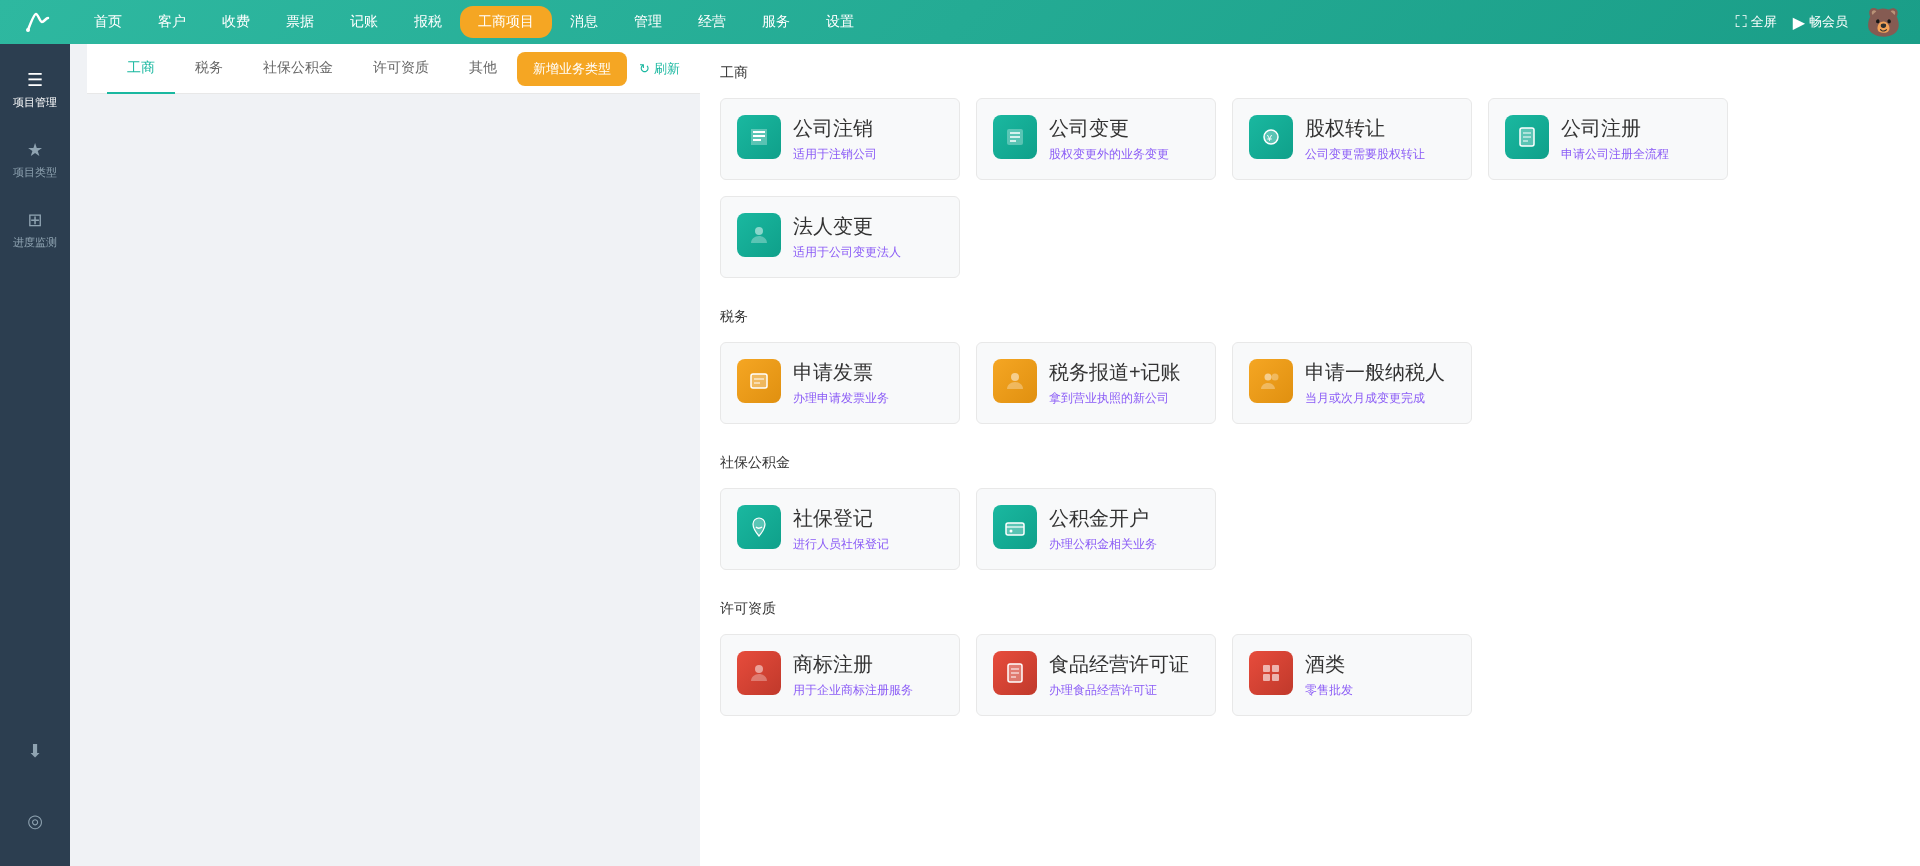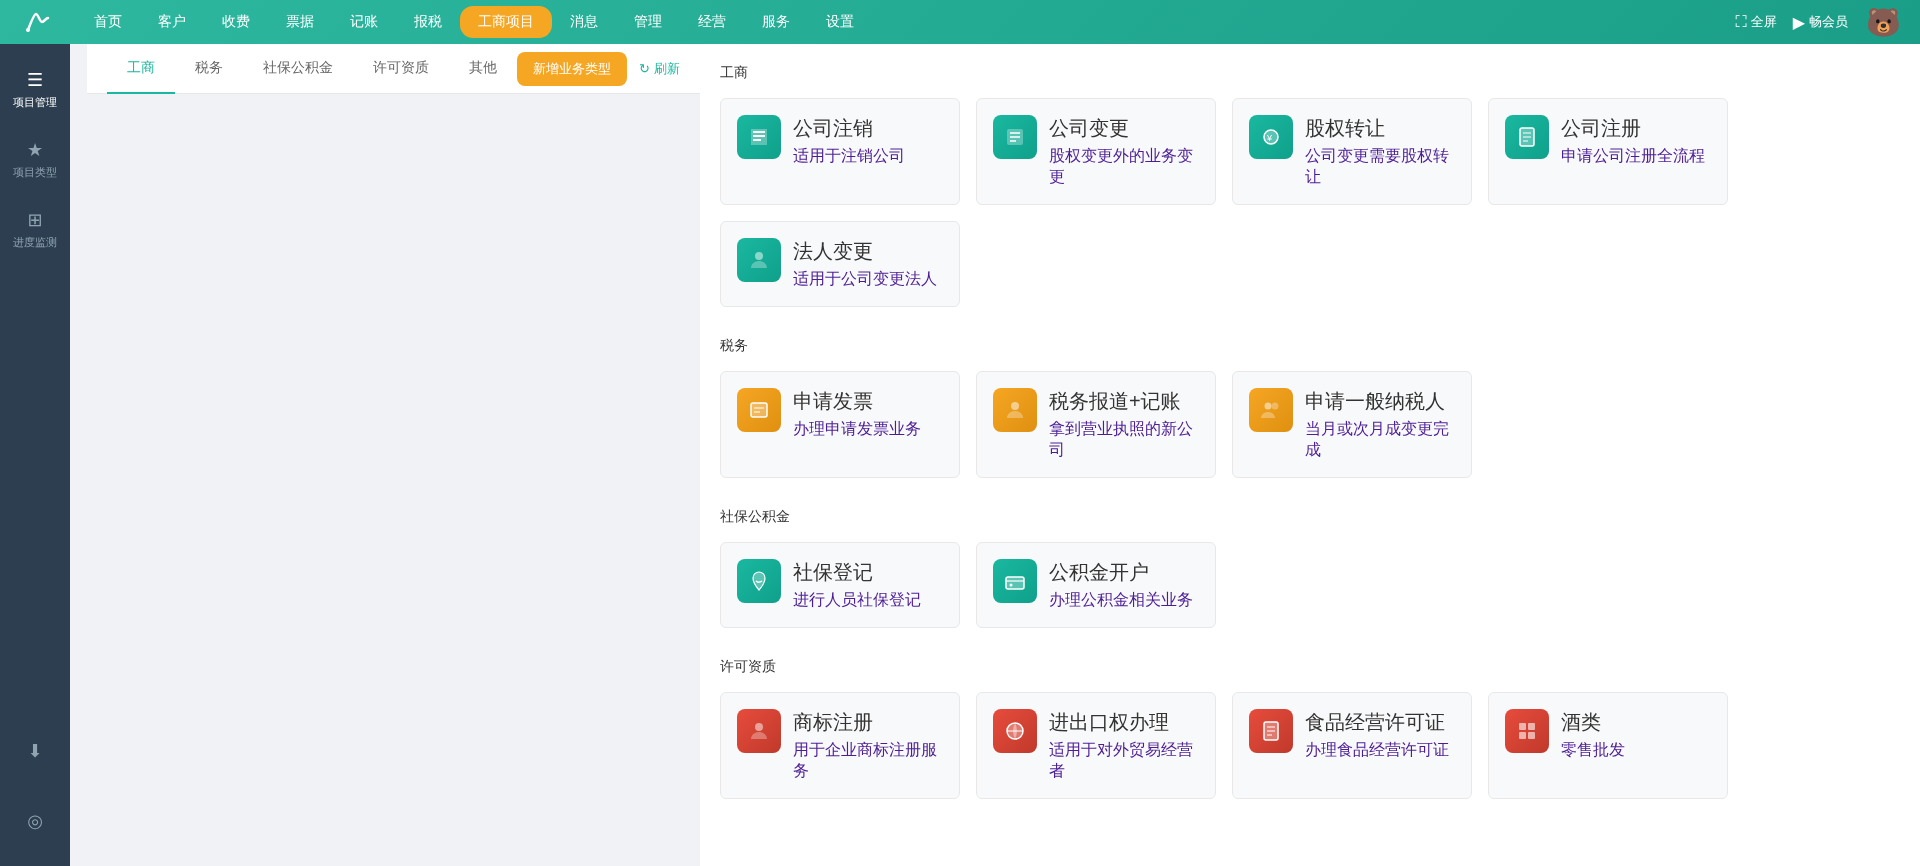--- a/index.html
+++ b/index.html
@@ -222,22 +222,22 @@
     .card-icon.orange { background: linear-gradient(135deg, #f5a623, #e09010); }
     .card-icon.red { background: linear-gradient(135deg, #e74c3c, #c0392b); }
     .card-content { flex: 1; }
     .card-title {
       font-size: 20px;
       color: #333;
       font-weight: 500;
       margin-bottom: 4px;
     }
     .card-desc {
-      font-size: 16px;
-      color: #4c1d95;
+      font-size: 12px;
+      color: #8b5cf6;
     }
 
     
     .scroll-content::-webkit-scrollbar { width: 8px; }
     .scroll-content::-webkit-scrollbar-track { background: #f1f1f1; }
     .scroll-content::-webkit-scrollbar-thumb { background: #ccc; border-radius: 4px; }
   </style>
 </head>
 <body>
 
@@ -483,33 +483,20 @@
                   <circle cx="12" cy="8" r="4" fill="rgba(255,255,255,0.5)"></circle>
                   <path d="M4 20c0-4 3.6-7 8-7s8 3 8 7" fill="rgba(255,255,255,0.3)"></path>
                 </svg>
             </div>
             <div class="card-content">
               <div class="card-title">商标注册</div>
               <div class="card-desc">用于企业商标注册服务</div>
             </div>
           </div>
 
-          <div class="service-card">
-            <div class="card-icon red">
-              <svg width="24" height="24" viewBox="0 0 24 24" fill="white">
-                  <circle cx="12" cy="12" r="8" fill="rgba(255,255,255,0.3)" stroke="white" stroke-width="1.5"></circle>
-                  <path d="M12 4 Q 16 12 12 20 Q 8 12 12 4" fill="rgba(255,255,255,0.4)"></path>
-                  <path d="M4 12 h16" stroke="white" stroke-width="1"></path>
-                </svg>
-            </div>
-            <div class="card-content">
-              <div class="card-title">进出口权办理</div>
-              <div class="card-desc">适用于对外贸易经营者</div>
-            </div>
-          </div>
 
           <div class="service-card">
             <div class="card-icon red">
               <svg width="24" height="24" viewBox="0 0 24 24" fill="white">
                   <rect x="5" y="3" width="14" height="18" rx="2" fill="rgba(255,255,255,0.3)" stroke="white" stroke-width="1.5"></rect>
                   <path d="M8 8h8M8 12h8M8 16h5" stroke="white" stroke-width="1.2" fill="none"></path>
                 </svg>
             </div>
             <div class="card-content">
               <div class="card-title">食品经营许可证</div>

